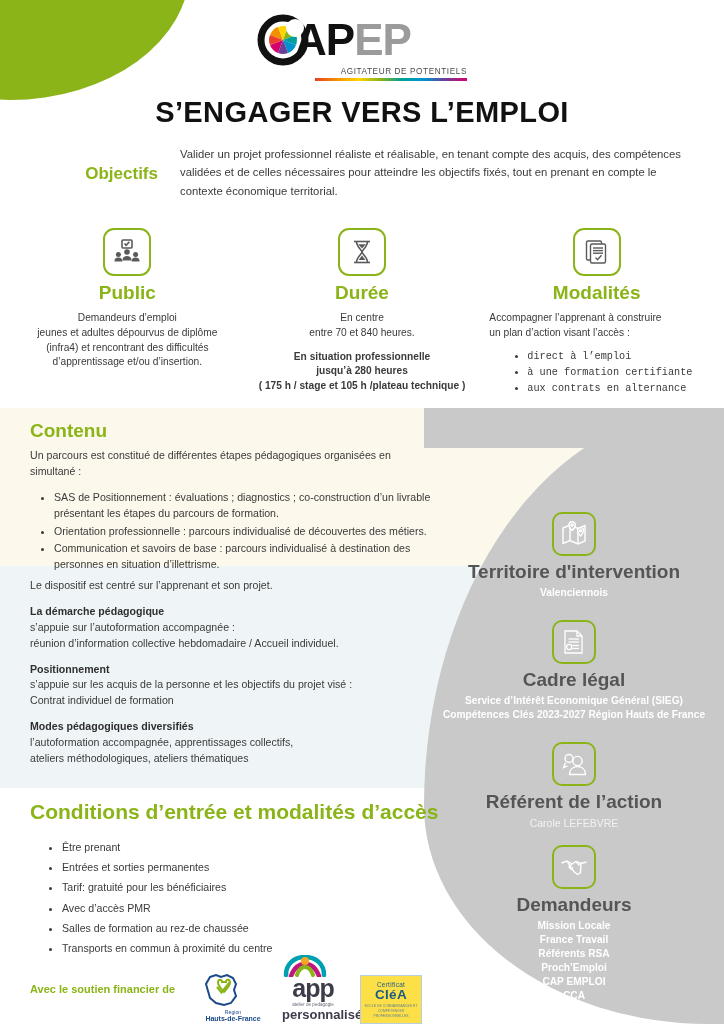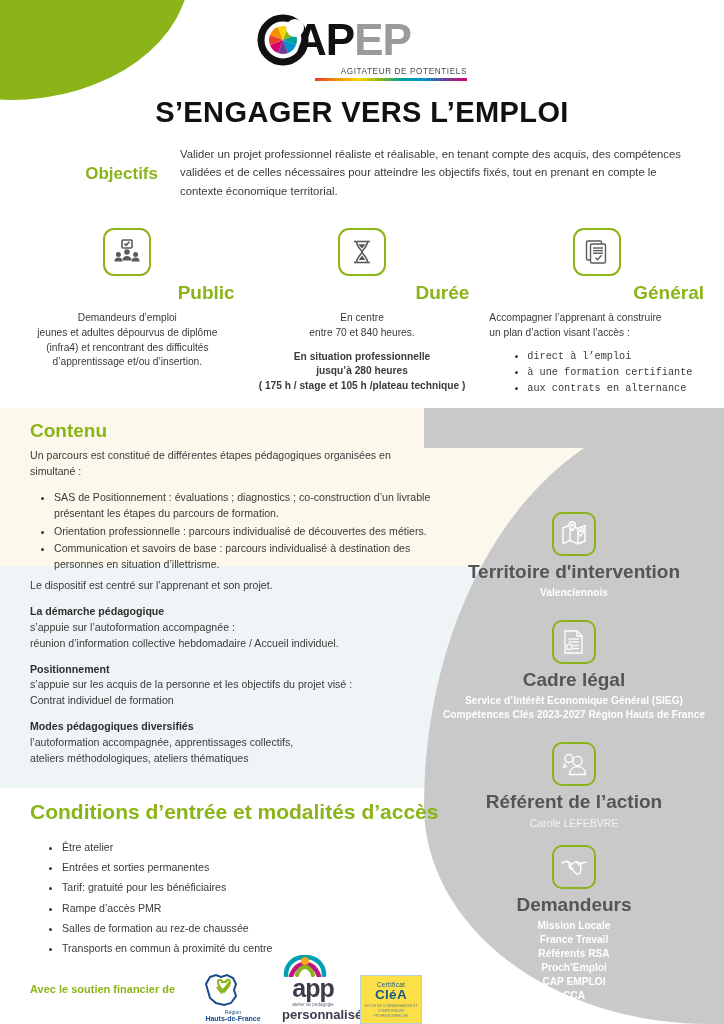--- a/index.html
+++ b/index.html
@@ -168,21 +168,20 @@
     display: flex;
     align-items: center;
     justify-content: center;
     box-sizing: border-box;
   }
   .pillar-title {
     font-size: 19px;
     font-weight: bold;
     color: #8ab417;
     margin-bottom: 7px;
-    text-align: right;
   }
   .pillar-body {
     font-size: 10.2px;
     line-height: 1.45;
     color: #3a3a3a;
   }
   .pillar-body .sp { display:block; height: 9px; }
   .pillar-body b { font-weight: bold; }
   .pillar-list {
     margin: 8px 0 0 0;
@@ -415,21 +414,21 @@
       <div class="pillar-icon">
         <svg width="28" height="28" viewBox="0 0 28 28" stroke="#5a5a5a" stroke-width="1.4" fill="none">
           <rect x="3.5" y="3" width="15" height="19" rx="1.5"></rect>
           <rect x="7.5" y="6" width="15" height="19" rx="1.5" fill="#fff"></rect>
           <line x1="10" y1="10" x2="20" y2="10"></line>
           <line x1="10" y1="12.6" x2="20" y2="12.6"></line>
           <line x1="10" y1="15.2" x2="20" y2="15.2"></line>
           <path d="M12.5 19.6 l2 2.2 l4 -4.6"></path>
         </svg>
       </div>
-      <div class="pillar-title">Général</div>
+      <div class="pillar-title">Modalités</div>
       <div class="pillar-body pillar-intro">
         <span>Accompagner l’apprenant à construire</span><br>
         <span>un plan d’action visant l’accès :</span>
       </div>
       <ul class="pillar-list">
         <li>direct à l’emploi</li>
         <li>à une formation certifiante</li>
         <li>aux contrats en alternance</li>
       </ul>
     </div>
@@ -462,24 +461,24 @@
       <span class="gap"></span>
       <b>Modes pédagogiques diversifiés</b><br>
       <span>l’autoformation accompagnée, apprentissages collectifs,</span><br>
       <span>ateliers méthodologiques, ateliers thématiques</span>
     </div>
   </div>
 
   <div class="section" id="sec-conditions">
     <div class="sec-head sec-head-lg">Conditions d’entrée et modalités d’accès</div>
     <ul class="sec-list cond-list">
-      <li>Être atelier</li>
+      <li>Être prenant</li>
       <li>Entrées et sorties permanentes</li>
       <li>Tarif: gratuité pour les bénéficiaires</li>
-      <li>Rampe d’accès PMR</li>
+      <li>Avec d’accès PMR</li>
       <li>Salles de  formation au rez-de chaussée</li>
       <li>Transports en commun à proximité du centre</li>
     </ul>
   </div>
 
   <div class="gblock" id="g-territoire">
     <div class="gblock-icon">
       <svg width="28" height="28" viewBox="0 0 28 28" stroke="#ffffff" stroke-width="1.4" fill="none">
         <path d="M3 8 L10 5 L18 8.5 L25 5.5 L25 21 L18 24 L10 20.5 L3 23.5 Z"></path>
         <path d="M10 5 L10 20.5 M18 8.5 L18 24"></path>

